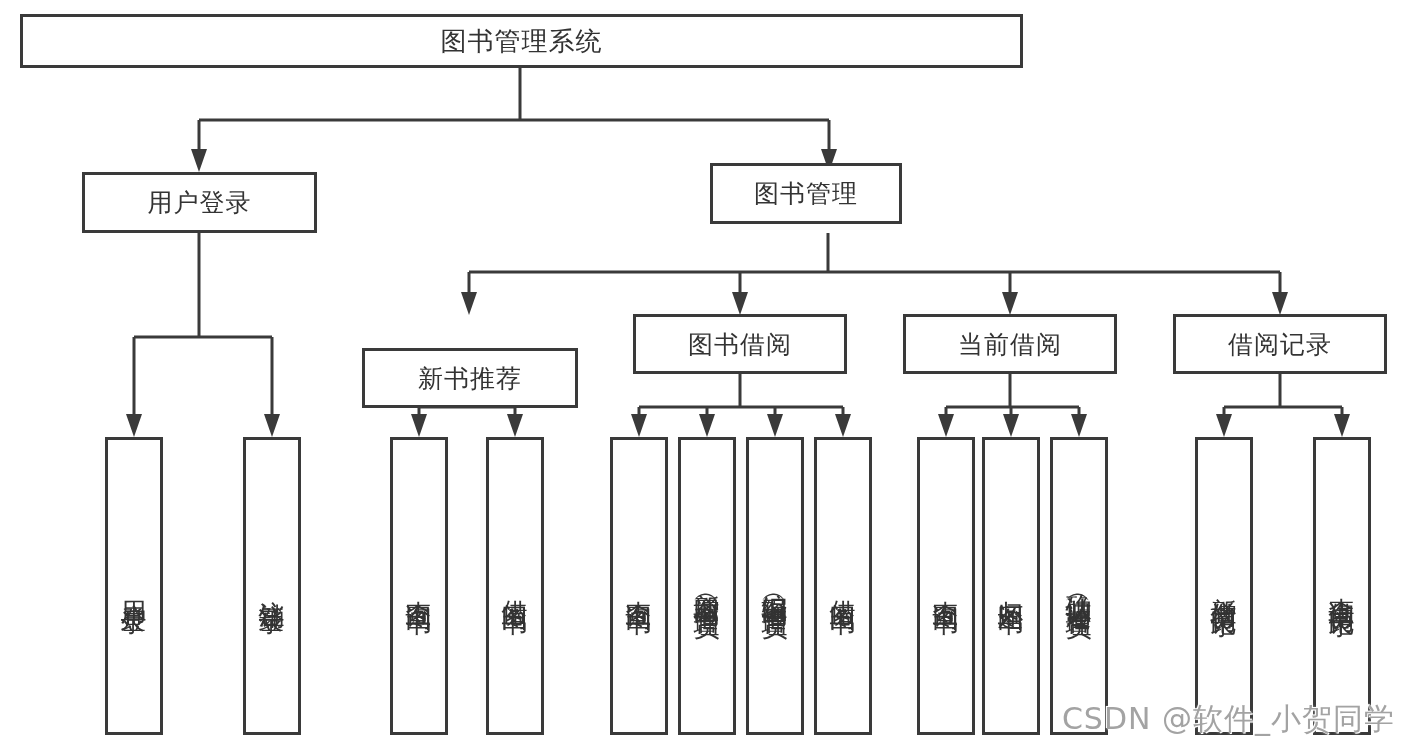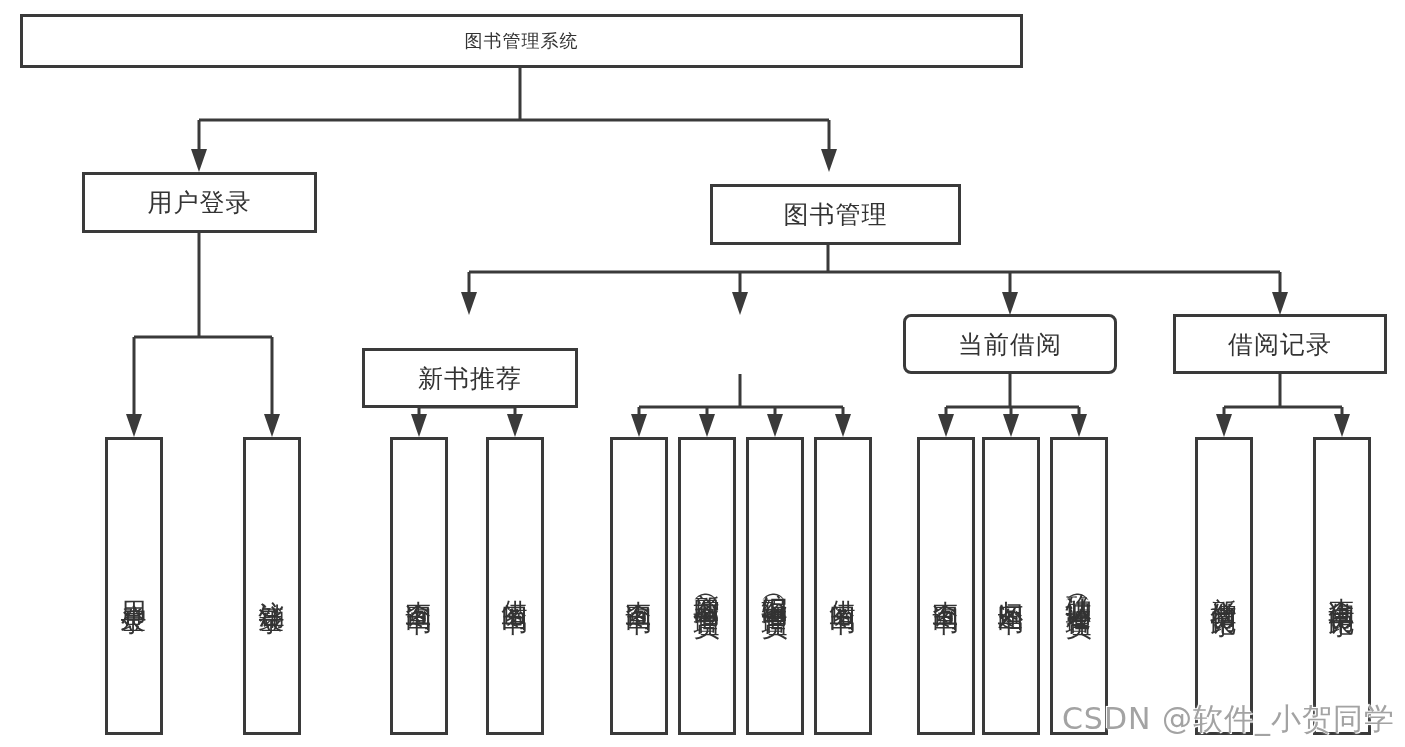--- a/index.html
+++ b/index.html
@@ -39,21 +39,21 @@
     border: 3px solid #3a3a3a;
     background: #ffffff;
     display: flex;
     align-items: center;
     justify-content: center;
     color: #333333;
     font-size: 25px;
     letter-spacing: 1px;
     white-space: nowrap;
   }
-  .hbox.root { font-size: 18px; }
+  .hbox.root { font-size: 26px; }
   .vbox {
     position: absolute;
     box-sizing: border-box;
     top: 437px;
     width: 58px;
     height: 298px;
     border: 3px solid #3a3a3a;
     background: #ffffff;
     display: flex;
     align-items: center;
@@ -119,28 +119,31 @@
     <polygon points="1334,414 1350,414 1342,437"></polygon>
   </svg>
 
   <div class="hbox root" style="left:20px; top:14px; width:1003px; height:54px;">
     <span>图书管理系统</span>
   </div>
 
   <div class="hbox" style="left:82px; top:172px; width:235px; height:61px;">
     <span>用户登录</span>
   </div>
-  <div class="hbox" style="left:710px; top:184px; width:251px; height:61px;text-align:center;">
+  <div class="hbox" style="left:710px; top:163px; width:192px; height:61px;text-align:center;">
     <span>图书管理</span>
   </div>
 
   <div class="hbox" style="left:362px; top:314px; width:216px; height:60px;margin-top:34px;">
     <span>新书推荐</span>
   </div>
-  <div class="hbox" style="left:903px; top:314px; width:214px; height:60px;border-radius:8px;">
+  <div class="hbox" style="left:633px; top:314px; width:214px; height:60px;">
+    <span>图书借阅</span>
+  </div>
+  <div class="hbox" style="left:903px; top:314px; width:214px; height:60px;">
     <span>当前借阅</span>
   </div>
   <div class="hbox" style="left:1173px; top:314px; width:214px; height:60px;">
     <span>借阅记录</span>
   </div>
 
   <div class="vbox" style="left:105px;">
     <span>用户登录</span>
   </div>
   <div class="vbox" style="left:243px;">

